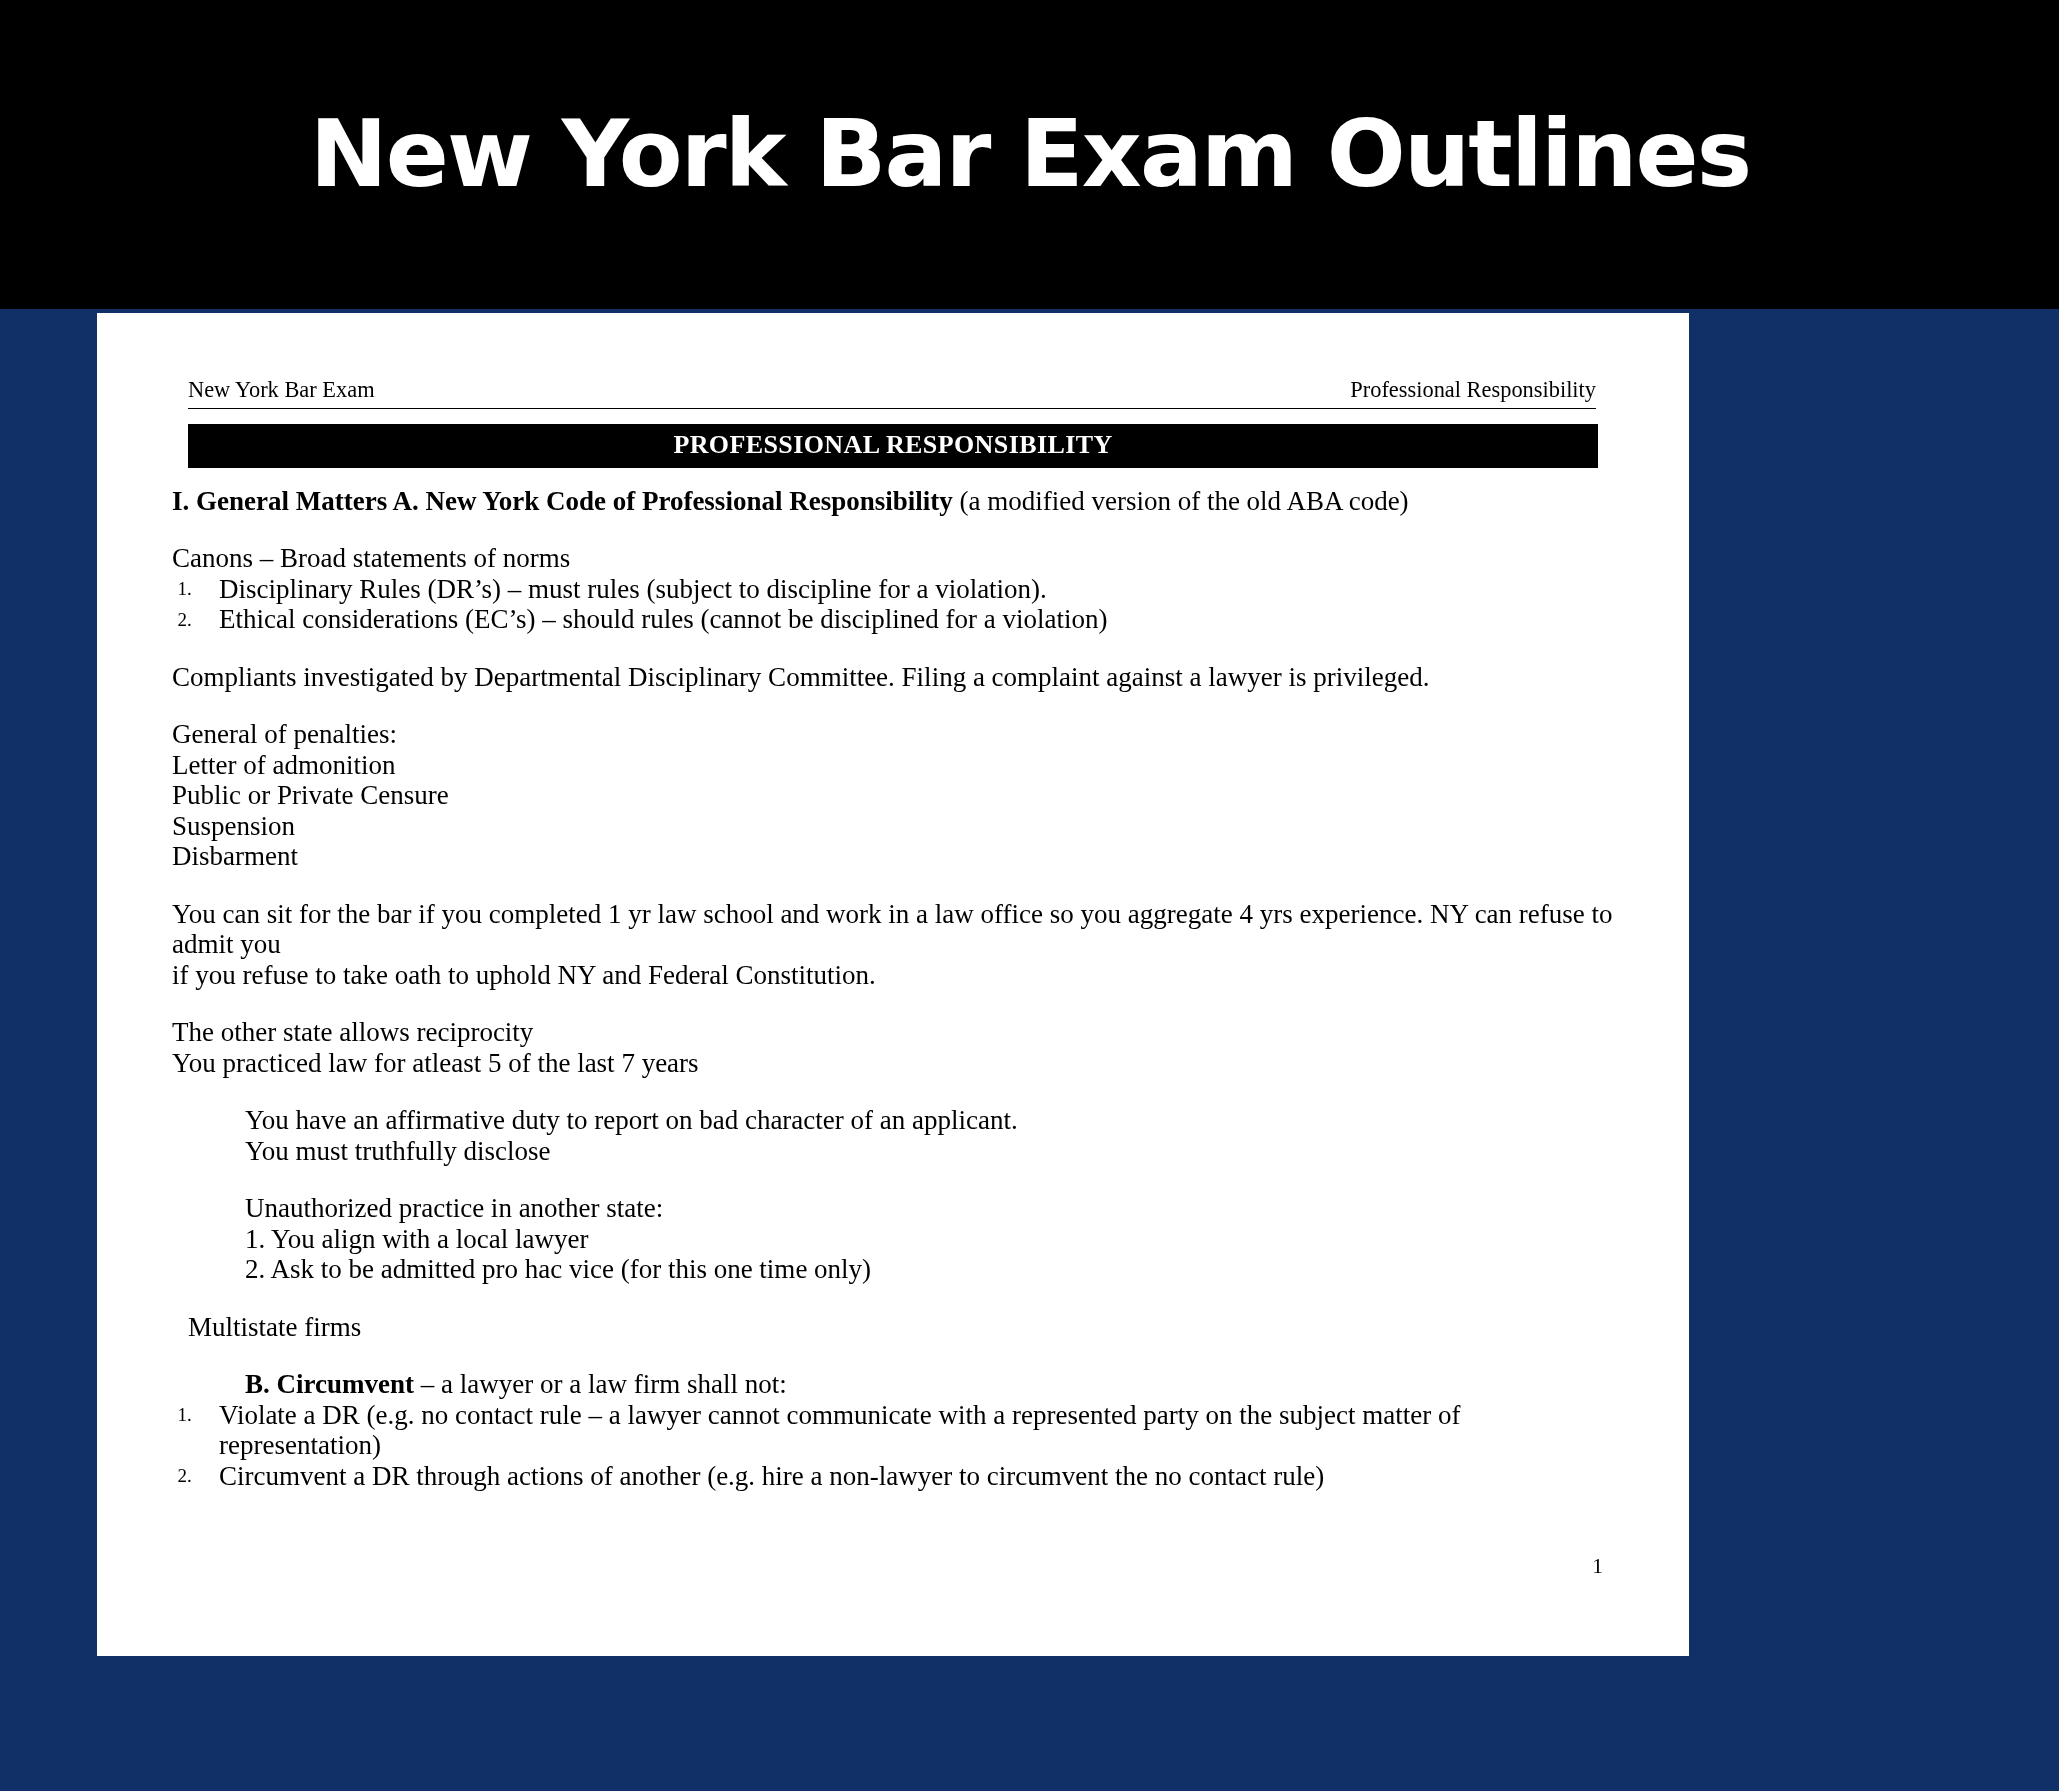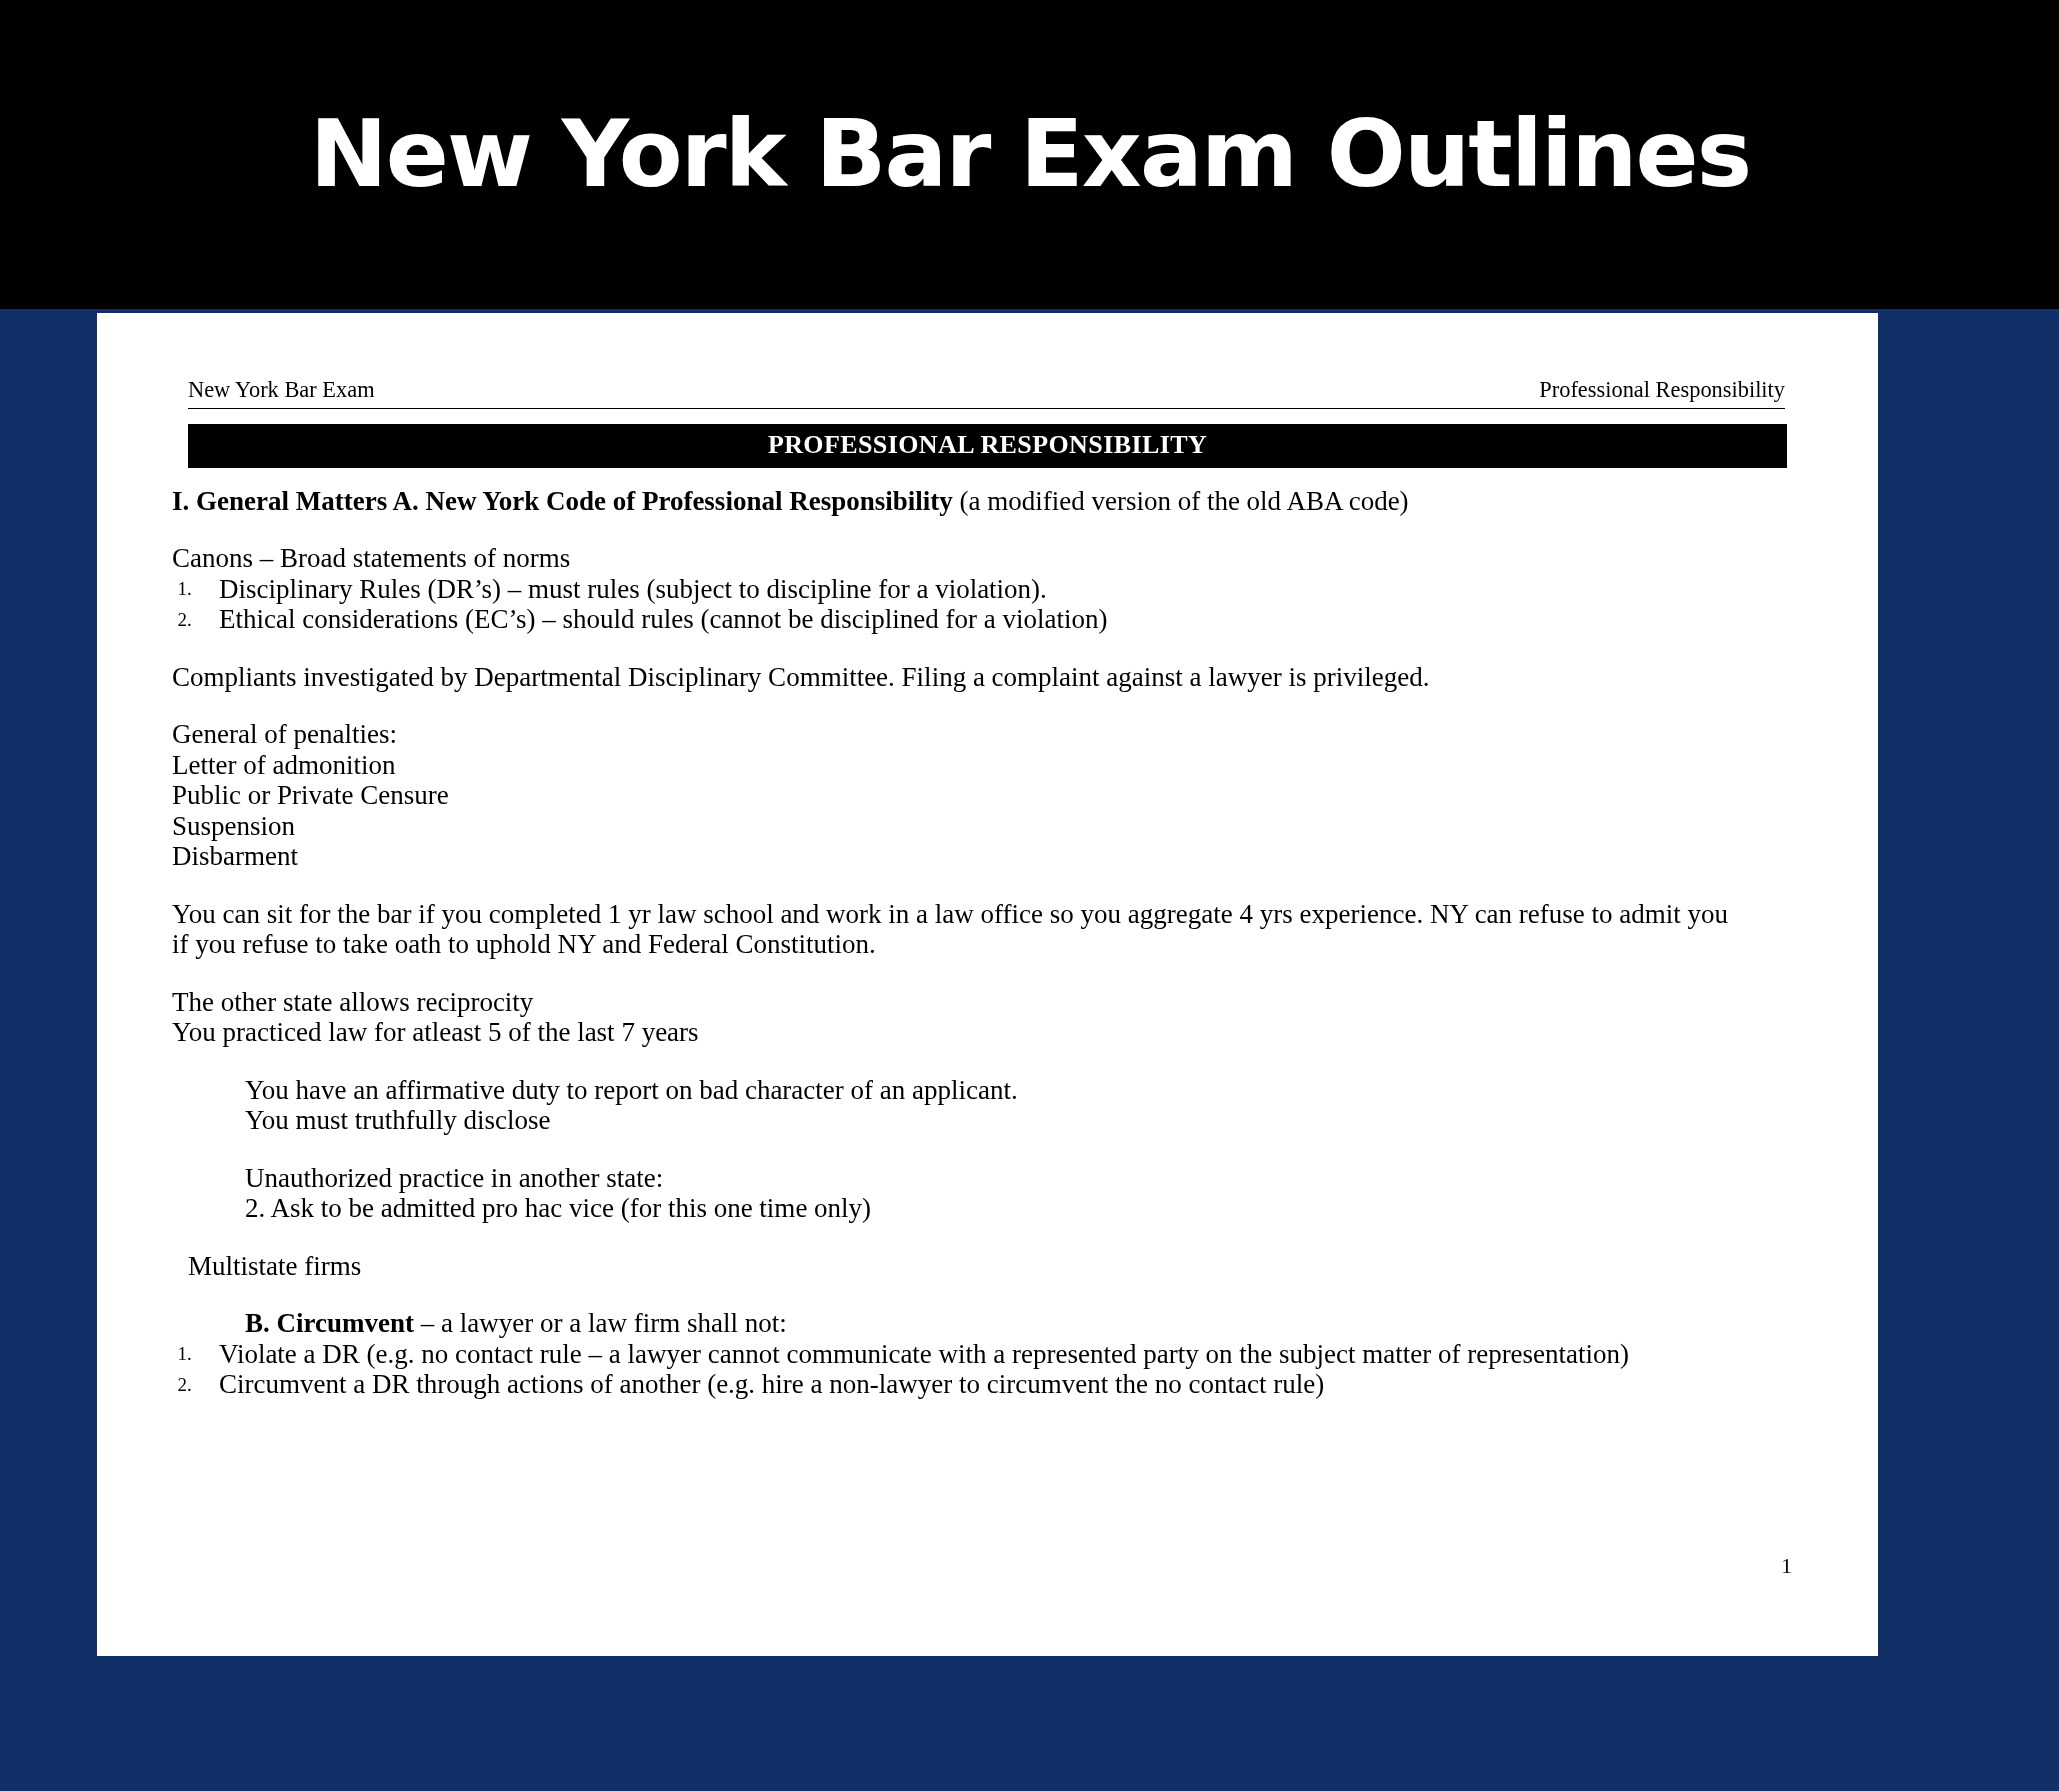--- a/index.html
+++ b/index.html
@@ -33,21 +33,21 @@
     font-size: 93px;
     letter-spacing: -1.8px;
     line-height: 1;
     text-align: center;
     white-space: nowrap;
   }
   .sheet {
     position: absolute;
     left: 97px;
     top: 313px;
-    width: 1781px;
+    width: 1592px;
     height: 1343px;
     background: #ffffff;
     box-sizing: border-box;
     padding: 64px 75px 0 75px;
   }
   .doc-header {
     display: flex;
     justify-content: space-between;
     align-items: flex-end;
     font-size: 22.4px;
@@ -186,20 +186,21 @@
       <p class="para indent2">You practiced law for atleast 5 of the last 7 years</p>
 
       <div class="blockgap"></div>
 
       <p class="para disclose">You have an affirmative duty to report on bad character of an applicant.</p>
       <p class="para disclose">You must truthfully disclose</p>
 
       <div class="blockgap"></div>
 
       <p class="para disclose">Unauthorized practice in another state:</p>
+      <p class="para disclose">1.  You align with a local lawyer</p>
       <p class="para disclose">2.  Ask to be admitted pro hac vice (for this one time only)</p>
 
       <div class="blockgap"></div>
 
       <p class="para multistate">Multistate firms</p>
 
       <div class="blockgap"></div>
 
       <p class="para misconduct-head">
         <b>B. Circumvent</b><span> – a lawyer or a law firm shall not:</span>

